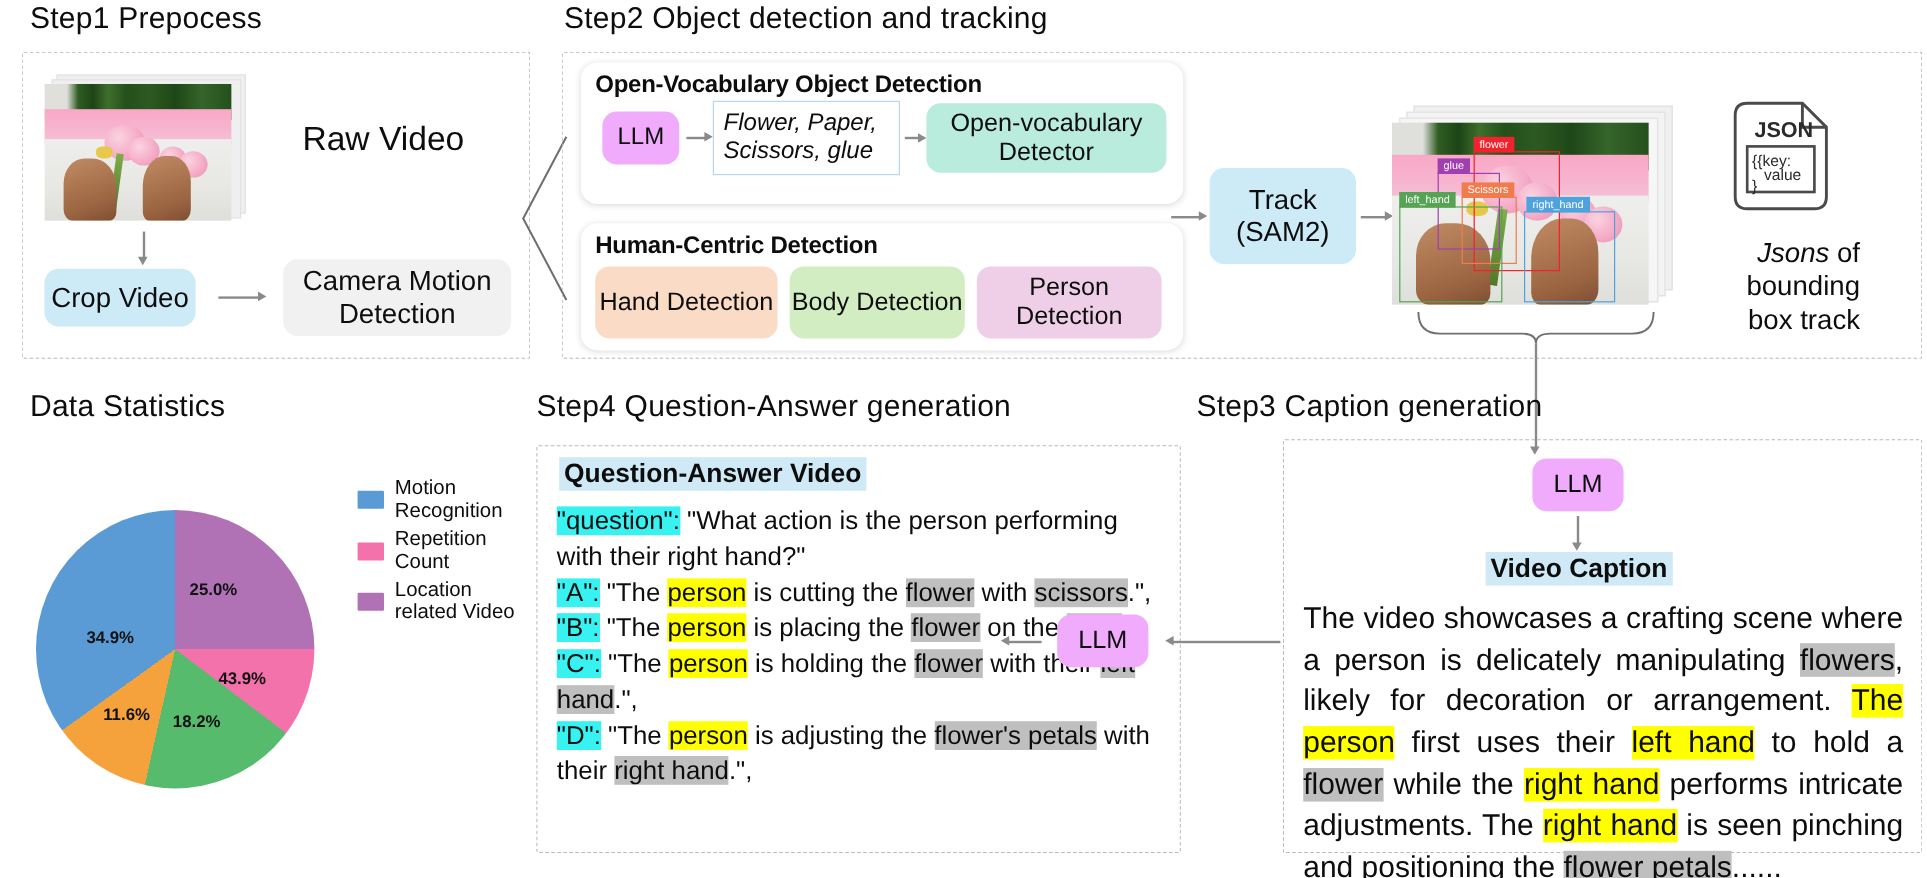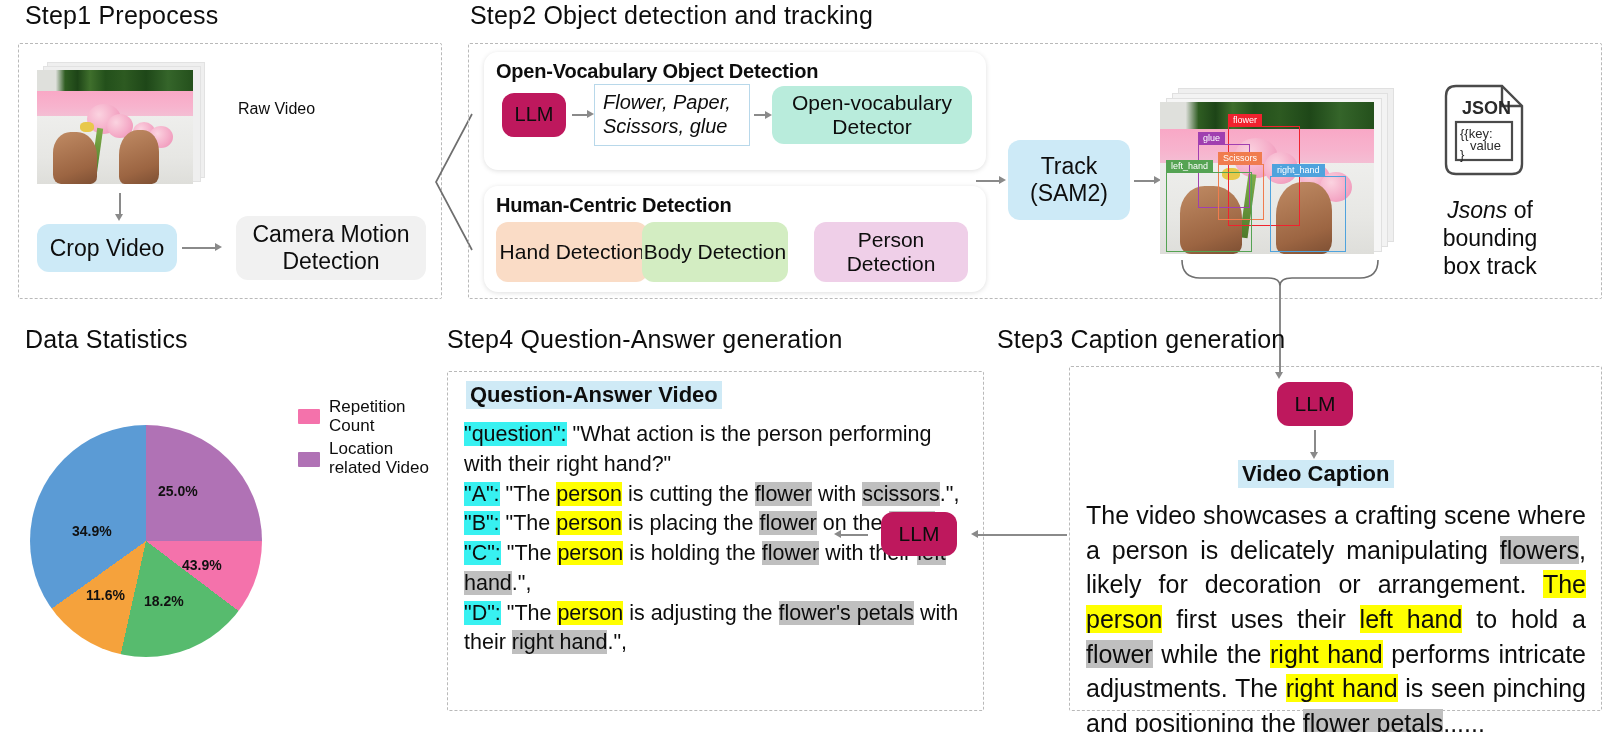--- a/index.html
+++ b/index.html
@@ -33,60 +33,60 @@
   .vline{position:absolute;background:#8a8a8a;width:1.6px;}
   .hline{position:absolute;background:#8a8a8a;height:1.6px;}
   .arrowhead-down{position:absolute;width:0;height:0;border-left:4.5px solid transparent;border-right:4.5px solid transparent;border-top:7px solid #8a8a8a;}
   .arrowhead-right{position:absolute;width:0;height:0;border-top:4.5px solid transparent;border-bottom:4.5px solid transparent;border-left:7px solid #8a8a8a;}
   .arrowhead-left{position:absolute;width:0;height:0;border-top:4.5px solid transparent;border-bottom:4.5px solid transparent;border-right:7px solid #8a8a8a;}
 
   .pill{display:flex;align-items:center;justify-content:center;text-align:center;
         border-radius:12px;line-height:1.16;box-sizing:border-box;}
   .pill-blue{background:#cdeaf7;}
   .pill-grey{background:#f1f1f1;}
-  .pill-llm{background:#be185d;}
+  .pill-llm{background:#f0abfc;}
   .pill-mint{background:#b9ecdc;}
   .pill-peach{background:#fadcc6;}
   .pill-green{background:#d3edc2;}
   .pill-purple{background:#efcfe8;}
 
-  #raw-video-label{left:238px;top:100px;font-size:16px;text-align:center;}
-  #crop-video{left:37px;top:224px;width:140px;height:48px;font-size:23px;}
+  #raw-video-label{left:252px;top:100px;font-size:28px;text-align:center;}
+  #crop-video{left:37px;top:224px;width:126px;height:48px;font-size:23px;}
   #camera-motion{left:236px;top:216px;width:190px;height:64px;font-size:23px;}
 
   
   #branch{left:432px;top:112px;width:42px;height:140px;}
 
   
   #step2-box{left:468px;top:43px;width:1134px;height:256px;}
   .white-card{position:absolute;background:#fff;border-radius:14px;
      box-shadow:0 1px 5px rgba(0,0,0,.13);box-sizing:border-box;}
   #ovd-card{left:484px;top:52px;width:502px;height:118px;}
   #hcd-card{left:484px;top:186px;width:502px;height:106px;}
   .card-title{position:absolute;left:12px;top:8px;font-size:20px;font-weight:bold;letter-spacing:-.2px;}
   #llm1{left:502px;top:93px;width:64px;height:44px;font-size:20px;}
   #vocab-box{left:594px;top:84px;width:156px;height:62px;border:1px solid #b8d8ea;background:#fff;
      display:flex;align-items:center;padding-left:8px;box-sizing:border-box;
      font-style:italic;font-size:20px;line-height:1.18;}
   #ov-detector{left:772px;top:86px;width:200px;height:58px;font-size:21px;}
   #hand-det{left:496px;top:222px;width:152px;height:60px;font-size:21px;}
-  #body-det{left:642px;top:222px;width:146px;height:60px;font-size:21px;}
+  #body-det{left:658px;top:222px;width:146px;height:60px;font-size:21px;}
   #person-det{left:814px;top:222px;width:154px;height:60px;font-size:21px;}
 
   #track-box{left:1008px;top:140px;width:122px;height:80px;font-size:23px;}
 
   
   #track-frames{left:1160px;top:88px;width:232px;height:168px;}
   .bbox{position:absolute;box-sizing:border-box;}
   .bbox-lab{position:absolute;font-size:9px;color:#fff;padding:1px 5px 2px;white-space:nowrap;
      font-family:"Liberation Sans",sans-serif;}
 
   
   #json-icon{left:1438px;top:80px;width:92px;height:100px;}
-  #json-caption{left:1430px;top:196px;width:120px;font-size:23px;line-height:1.22;text-align:center;}
+  #json-caption{left:1430px;top:196px;width:120px;font-size:23px;line-height:1.22;text-align:right;}
   #json-caption i{font-style:italic;}
 
   
   #brace{left:1180px;top:258px;width:200px;height:30px;}
 
   
   #ds-title{left:25px;top:325px;font-size:25px;}
   #pie-wrap{left:30px;top:425px;width:232px;height:232px;}
   #pie{width:232px;height:232px;border-radius:50%;}
   .pie-lab{position:absolute;font-size:14px;font-weight:bold;color:#111;}
@@ -244,20 +244,24 @@
   <div id="pie" style="background: conic-gradient(rgb(176, 114, 181) 0deg, rgb(176, 114, 181) 90deg, rgb(244, 114, 171) 90deg, rgb(244, 114, 171) 127.08deg, rgb(87, 187, 110) 127.08deg, rgb(87, 187, 110) 192.6deg, rgb(245, 162, 60) 192.6deg, rgb(245, 162, 60) 234.36deg, rgb(91, 155, 213) 234.36deg, rgb(91, 155, 213) 360deg);"></div>
   <div class="pie-lab" style="left:42px;top:98px;">34.9%</div>
   <div class="pie-lab" style="left:56px;top:162px;">11.6%</div>
   <div class="pie-lab" style="left:114px;top:168px;">18.2%</div>
   <div class="pie-lab" style="left:152px;top:132px;">43.9%</div>
   <div class="pie-lab" style="left:128px;top:58px;">25.0%</div>
 </div>
 
 <div class="abs" id="legend">
   <div class="legend-row">
+    <div class="legend-sw" style="background:#5b9bd5"></div>
+    <div class="legend-tx">Motion Recognition</div>
+  </div>
+  <div class="legend-row">
     <div class="legend-sw" style="background:#f472ab"></div>
     <div class="legend-tx">Repetition Count</div>
   </div>
   <div class="legend-row">
     <div class="legend-sw" style="background:#b072b5"></div>
     <div class="legend-tx">Location related Video</div>
   </div>
 </div>
 
 <div class="abs step-title" id="step4-title">Step4  Question-Answer generation</div>

